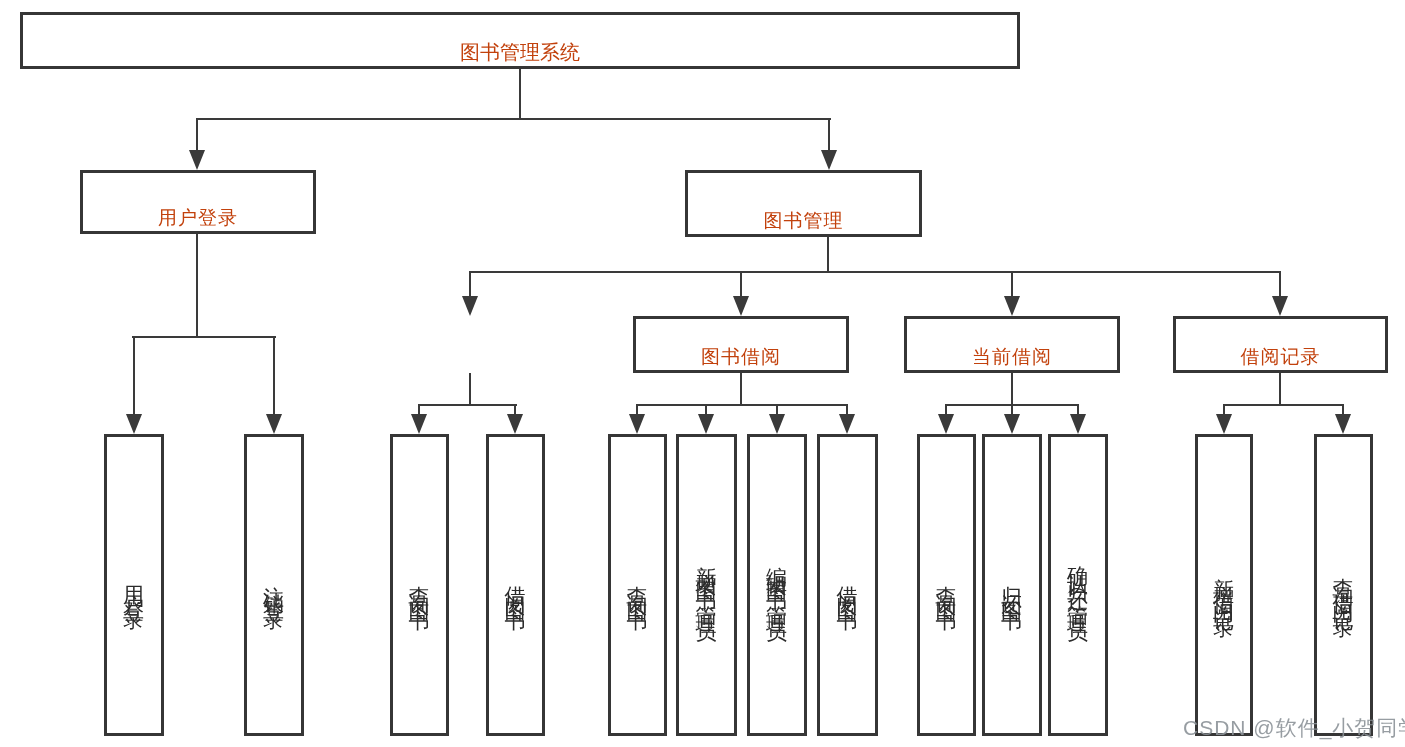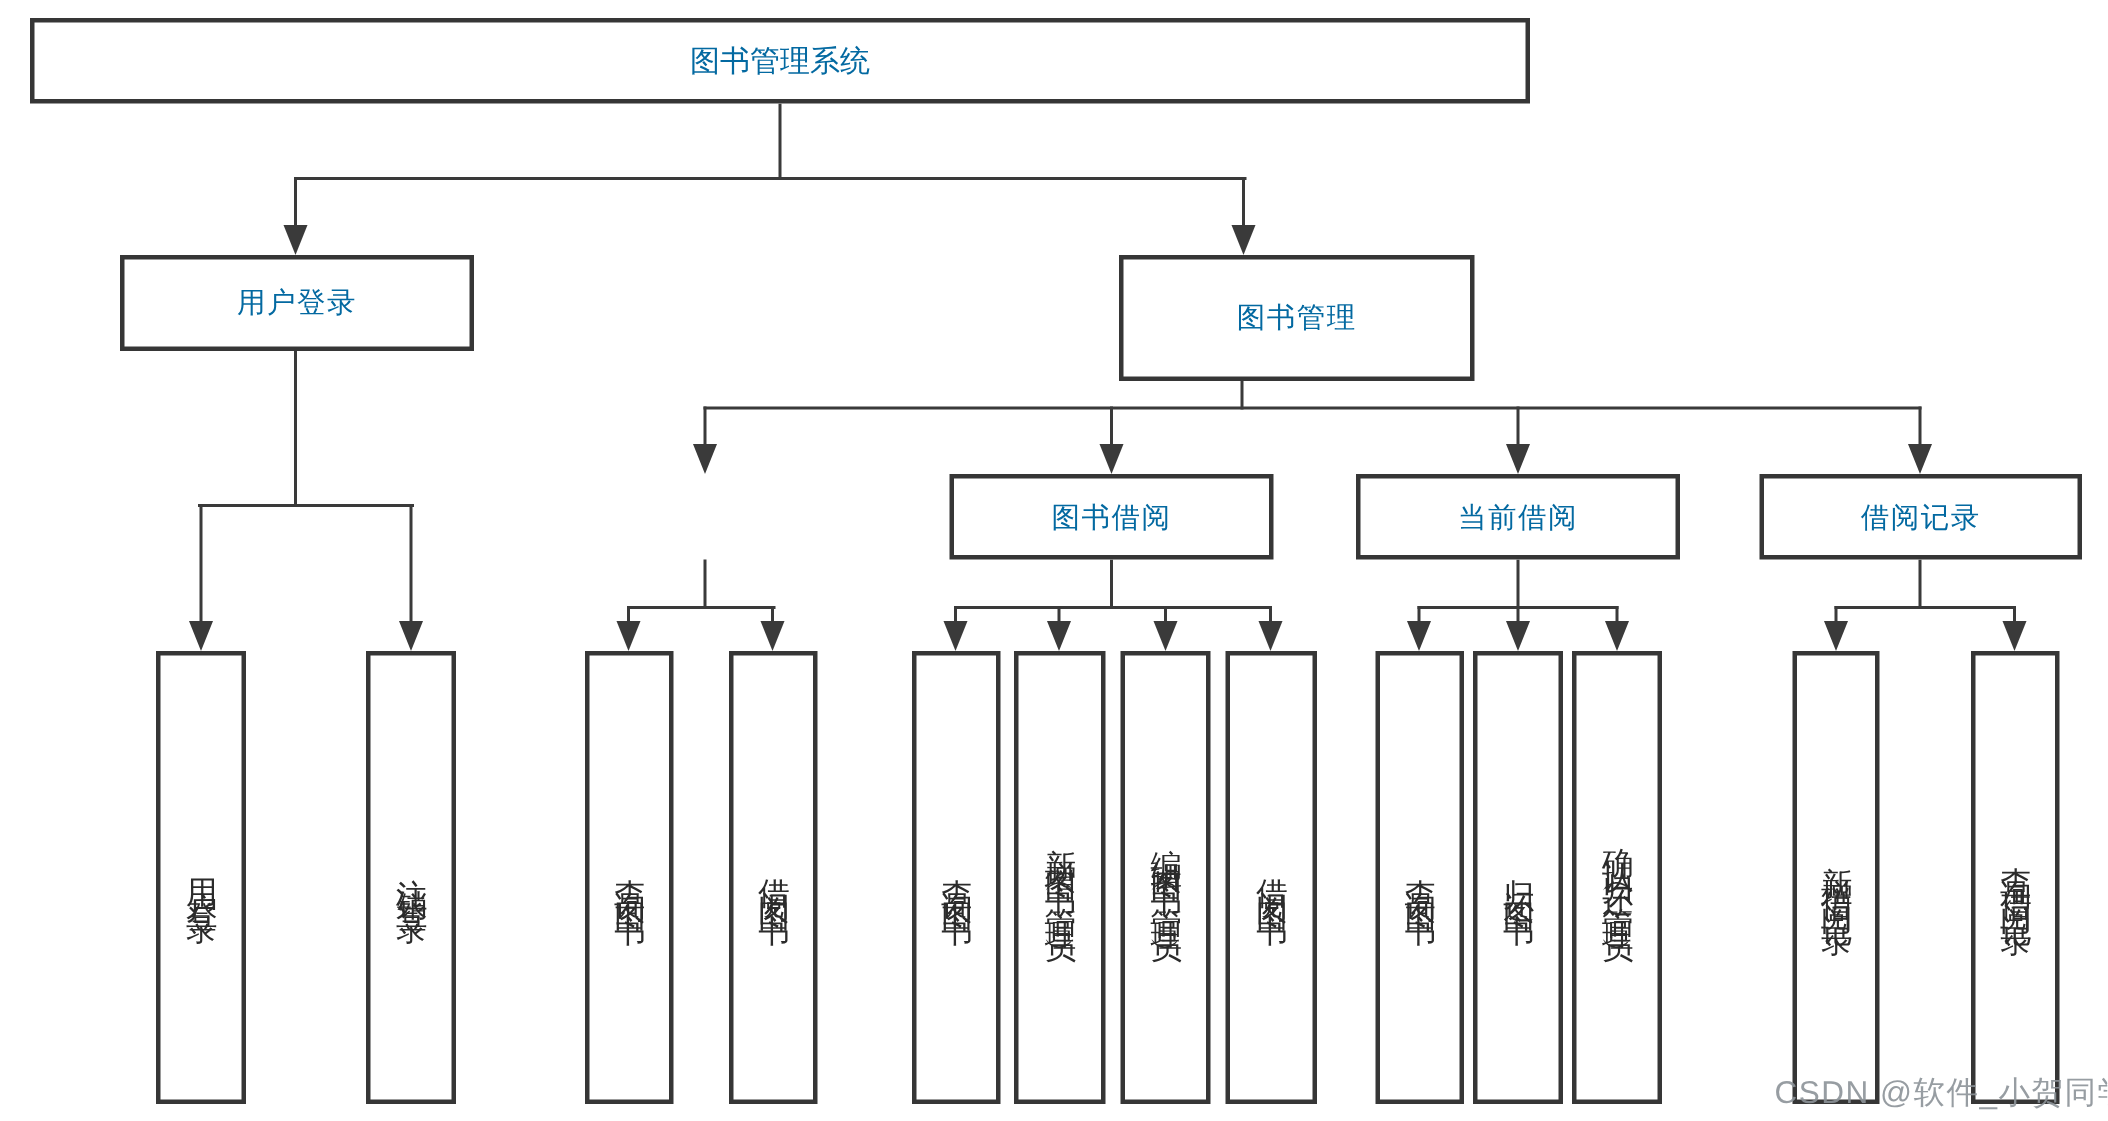--- a/index.html
+++ b/index.html
@@ -10,23 +10,23 @@
     background: #ffffff;
     font-family: "Liberation Sans", "DejaVu Sans", sans-serif;
     overflow: hidden;
   }
   .node {
     position: absolute;
     box-sizing: border-box;
     background: #ffffff;
     border: 3px solid #363636;
     display: flex;
-    align-items: center;
+    align-items: flex-end;
     justify-content: center;
-    color: #0369a1;
+    color: #c2410c;
     z-index: 2;
     font-family: Liberation Mono, monospace;
   }
   .node.h { font-size: 19px; letter-spacing: 1px; }
   .node.root { font-size: 20px; }
   .leaf {
     position: absolute;
     box-sizing: border-box;
     background: #ffffff;
     border: 3px solid #363636;
@@ -81,21 +81,21 @@
     <div class="h-line" style="left:196px; top:118px; width:635px;"></div>
     <div class="v-line" style="left:196px; top:118px; height:34px;"></div>
     <div class="arrow" style="left:189px; top:150px;"></div>
     <div class="v-line" style="left:828px; top:118px; height:34px;"></div>
     <div class="arrow" style="left:821px; top:150px;"></div>
   </div>
 
   <div class="node h" style="left:80px; top:170px; width:236px; height:64px;">
     <span>用户登录</span>
   </div>
-  <div class="node h" style="left:746px; top:170px; width:237px; height:84px;">
+  <div class="node h" style="left:685px; top:170px; width:237px; height:67px;">
     <span>图书管理</span>
   </div>
 
   <div>
     <div class="v-line" style="left:196px; top:234px; height:104px;"></div>
     <div class="h-line" style="left:132px; top:336px; width:144px;"></div>
     <div class="v-line" style="left:133px; top:336px; height:80px;"></div>
     <div class="arrow" style="left:126px; top:414px;"></div>
     <div class="v-line" style="left:273px; top:336px; height:80px;"></div>
     <div class="arrow" style="left:266px; top:414px;"></div>

